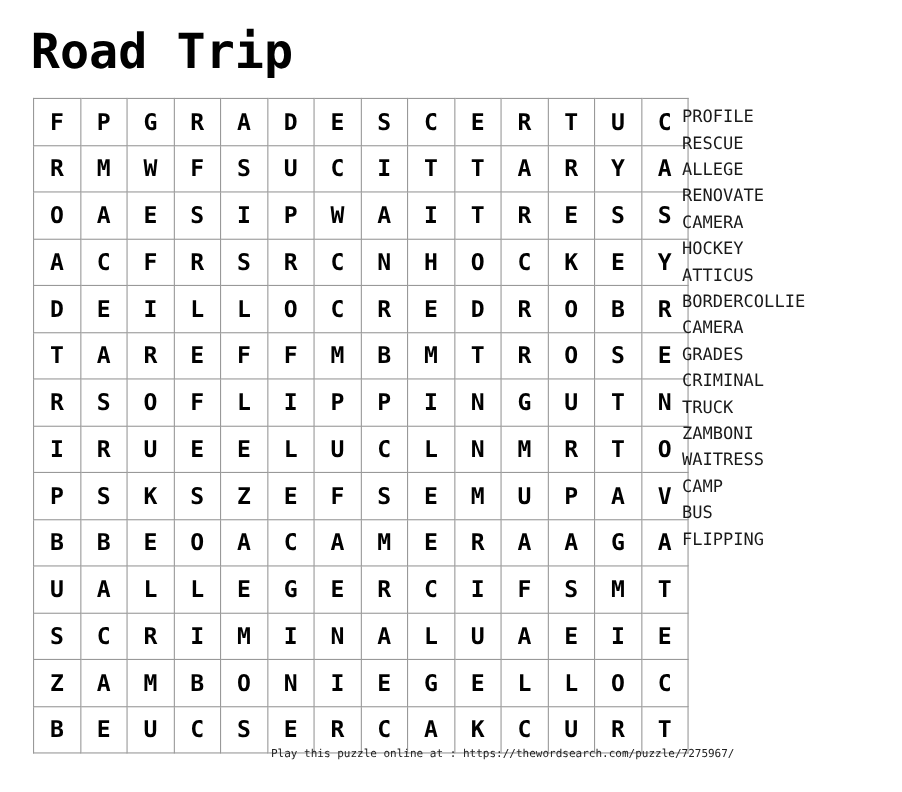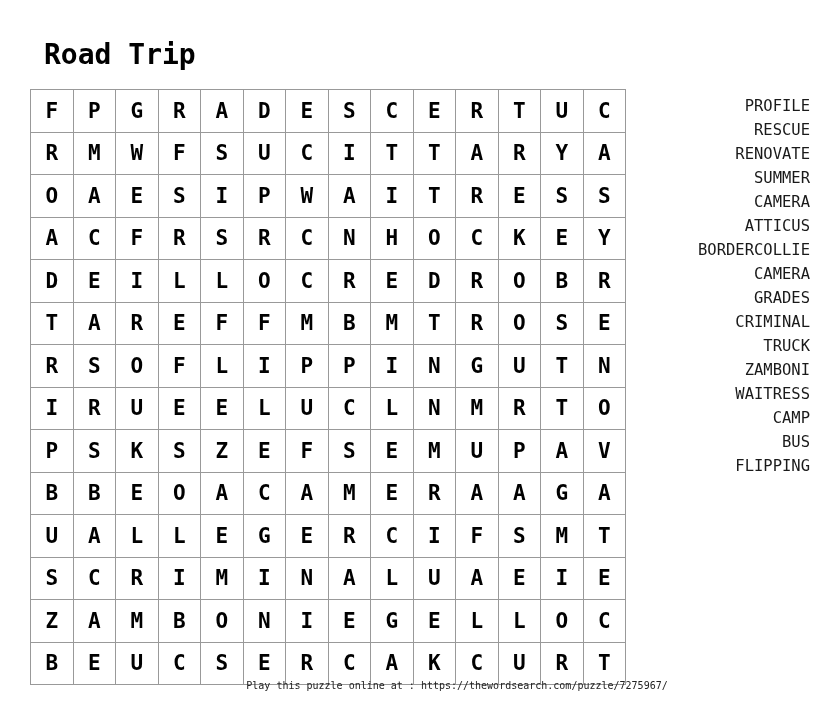--- a/index.html
+++ b/index.html
@@ -13,25 +13,25 @@
     font-family: "DejaVu Sans Mono", monospace;
     color: #000000;
     overflow: hidden;
     position: relative;
   }
   #page-title {
     position: absolute;
     left: 28px;
     top: 22px;
     font-family: "DejaVu Sans Mono", monospace;
-    font-size: 28px;
+    font-size: 44px;
     font-weight: bold;
     letter-spacing: 0px;
     color: #000000;
-    margin: 16px;
+    margin: 0;
   }
   #grid-wrap {
     position: absolute;
     left: 30px;
     top: 89px;
   }
   table.grid {
     border-collapse: collapse;
     table-layout: fixed;
   }
@@ -45,21 +45,21 @@
     font-size: 21px;
     font-weight: bold;
     color: #000000;
     padding: 0;
   }
   #word-list {
     position: absolute;
     left: 620px;
     top: 94px;
     width: 190px;
-    text-align: right;
+    text-align: left;
   }
   #word-list .word {
     font-family: "DejaVu Sans Mono", monospace;
     font-size: 15.5px;
     line-height: 24px;
     color: #1a1a1a;
     white-space: nowrap;
   }
   #footer {
     position: absolute;
@@ -305,23 +305,24 @@
           <td>R</td>
           <td>T</td>
         </tr>
       </tbody>
   </table>
 </div>
 
 <div id="word-list">
     <div class="word">PROFILE</div>
     <div class="word">RESCUE</div>
+    <div class="word">ALLEGE</div>
     <div class="word">RENOVATE</div>
-    <div class="word">SUMMER</div>
     <div class="word">CAMERA</div>
+    <div class="word">HOCKEY</div>
     <div class="word">ATTICUS</div>
     <div class="word">BORDERCOLLIE</div>
     <div class="word">CAMERA</div>
     <div class="word">GRADES</div>
     <div class="word">CRIMINAL</div>
     <div class="word">TRUCK</div>
     <div class="word">ZAMBONI</div>
     <div class="word">WAITRESS</div>
     <div class="word">CAMP</div>
     <div class="word">BUS</div>

